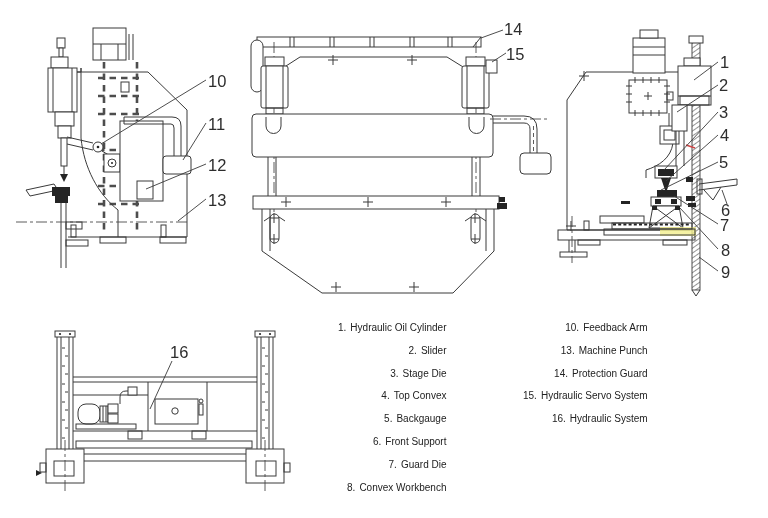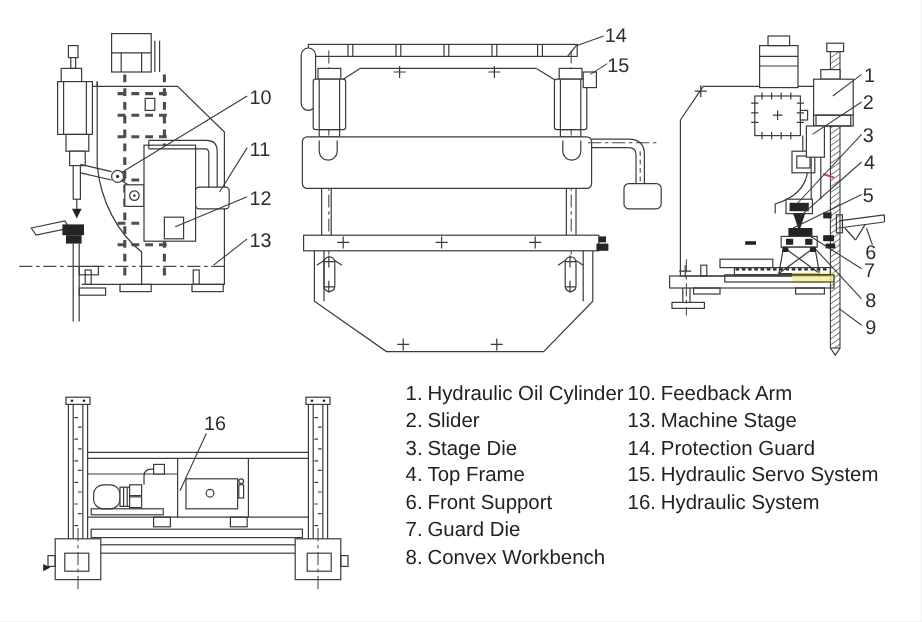--- a/index.html
+++ b/index.html
@@ -11,21 +11,21 @@
   .dark{fill:#242424;stroke:none;}
   .cdash{fill:none;stroke:#4a4a4a;stroke-width:0.9;stroke-dasharray:11 3 3 3;}
   .hdash{fill:none;stroke:#4d4d4d;stroke-width:2.6;stroke-dasharray:6.5 5;}
   .thin-dash{fill:none;stroke:#4a4a4a;stroke-width:0.9;stroke-dasharray:4 3;}
   .leader{fill:none;stroke:#3a3a3a;stroke-width:0.9;}
   .callout{font:16.5px "Liberation Sans", sans-serif;fill:#2d2d2d;}
   .legend{position:absolute;top:317px;left:0;width:768px;color:#222222;}
   .legend-col{position:absolute;top:0;}
   .legend-col.c1{left:338px;}
   .legend-col.c2{left:523px;}
-  .legend-row{height:22.8px;line-height:22.8px;font-size:17px;white-space:nowrap;}
+  .legend-row{height:22.8px;line-height:22.8px;font-size:10px;white-space:nowrap;text-align:right;}
   .lg-num{margin-right:4px;}
 </style>
 </head>
 <body>
 
 <div class="page">
 
 <svg width="768" height="518" viewBox="0 0 768 518">
   <defs>
     <pattern id="hatchR" patternUnits="userSpaceOnUse" width="4" height="4" patternTransform="rotate(55)">
@@ -404,27 +404,28 @@
       <text class="callout" x="170" y="358">16</text>
     </g>
   </g>
 </svg>
 
 <div class="legend">
   <div class="legend-col c1">
     <div class="legend-row"><span class="lg-num">1.</span><span>Hydraulic Oil Cylinder</span></div>
     <div class="legend-row"><span class="lg-num">2.</span><span>Slider</span></div>
     <div class="legend-row"><span class="lg-num">3.</span><span>Stage Die</span></div>
-    <div class="legend-row"><span class="lg-num">4.</span><span>Top Frame</span></div>
+    <div class="legend-row"><span class="lg-num">4.</span><span>Top Convex</span></div>
+    <div class="legend-row"><span class="lg-num">5.</span><span>Backgauge</span></div>
     <div class="legend-row"><span class="lg-num">6.</span><span>Front Support</span></div>
     <div class="legend-row"><span class="lg-num">7.</span><span>Guard Die</span></div>
     <div class="legend-row"><span class="lg-num">8.</span><span>Convex Workbench</span></div>
   </div>
   <div class="legend-col c2">
     <div class="legend-row"><span class="lg-num">10.</span><span>Feedback Arm</span></div>
-    <div class="legend-row"><span class="lg-num">13.</span><span>Machine Stage</span></div>
+    <div class="legend-row"><span class="lg-num">13.</span><span>Machine Punch</span></div>
     <div class="legend-row"><span class="lg-num">14.</span><span>Protection Guard</span></div>
     <div class="legend-row"><span class="lg-num">15.</span><span>Hydraulic Servo System</span></div>
     <div class="legend-row"><span class="lg-num">16.</span><span>Hydraulic System</span></div>
   </div>
 </div>
 
 </div>
 
 </body></html>

